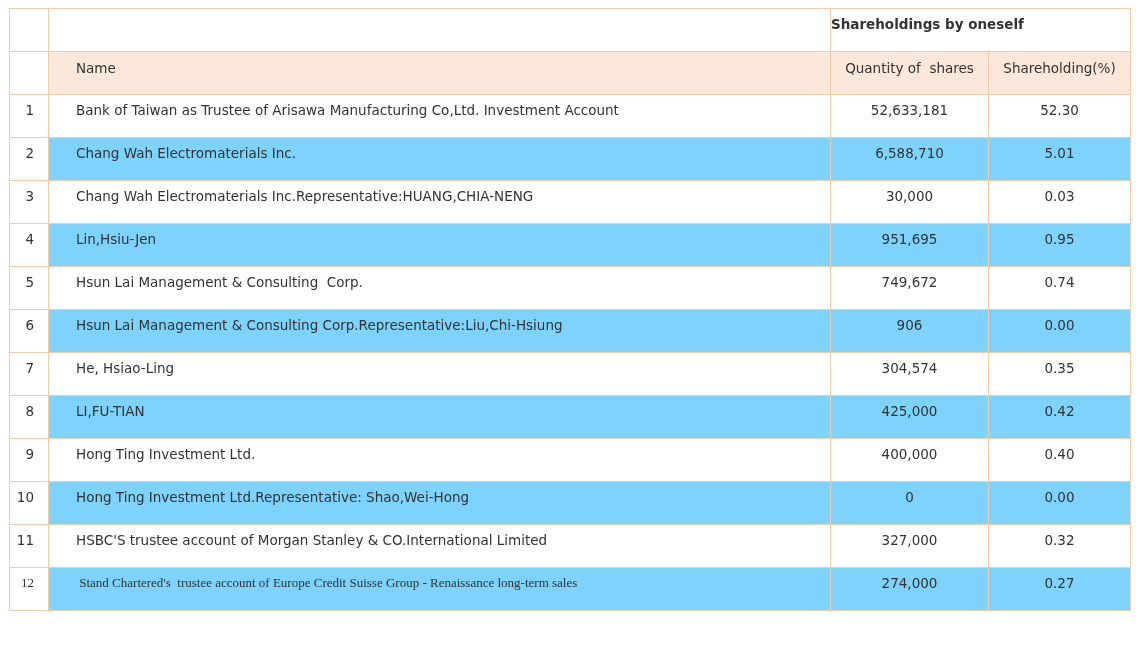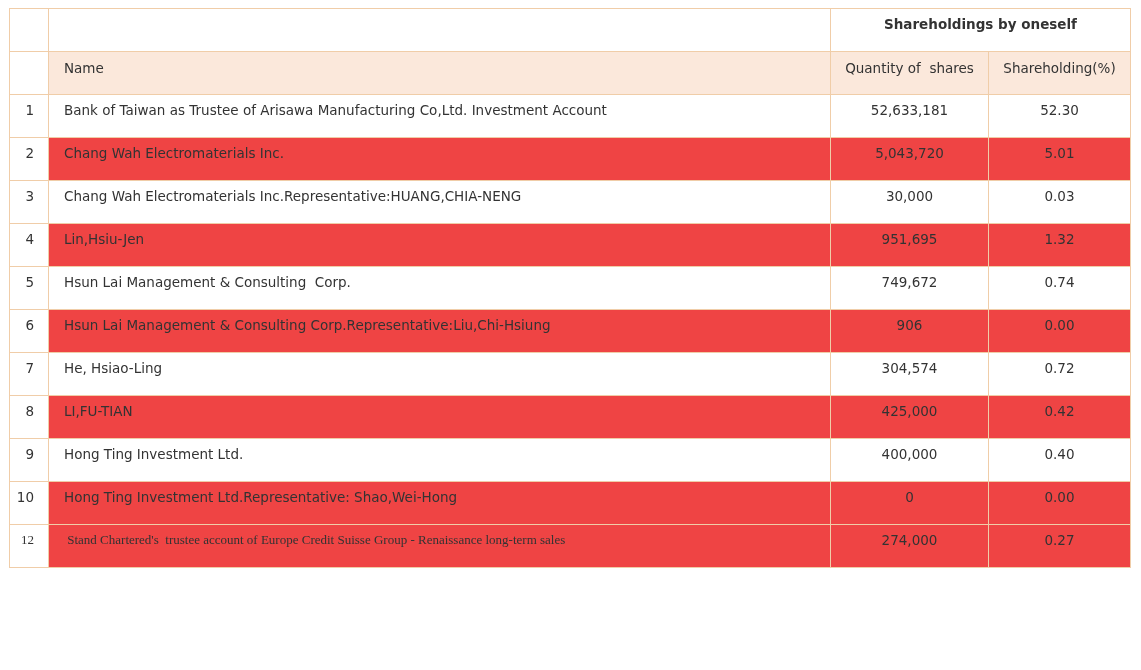--- a/index.html
+++ b/index.html
@@ -13,26 +13,26 @@
     border: 1px solid #f0cda8;
     font-size: 13.5px;
     padding: 0;
     height: 42px;
     vertical-align: top;
     line-height: 16px;
   }
   table.sh td .cell { padding-top: 7px; }
   td.idx { text-align: right; padding-right: 7px !important; background: #ffffff; }
   td.idx .cell { padding-right: 7px; }
-  td.name .cell { padding-left: 15px; }
+  td.name .cell { padding-left: 15px; margin-left: 12px; }
   td.qty, td.pct { text-align: center; }
-  tr.shade td.name, tr.shade td.qty, tr.shade td.pct { background: #ef4444; }
+  tr.shade td.name, tr.shade td.qty, tr.shade td.pct { background: #7dd3fc; }
   tr.hdr2 td.name, tr.hdr2 td.qty, tr.hdr2 td.pct { background: #fbe8db; }
   tr.hdr2 td .cell { padding-top: 8px; }
-  td.group { text-align: center; font-weight: bold; }
+  td.group { font-weight: bold; }
   td.group .cell { padding-top: 7px; }
   .narrow { font-family: Liberation Serif, serif; font-size: 13px; }
 </style>
 </head>
 <body>
 
 <table class="sh">
   <colgroup>
     <col style="width:39px">
     <col style="width:782px">
@@ -78,21 +78,21 @@
         </td>
       </tr>
       <tr class="shade">
         <td class="idx">
           <div class="cell">2</div>
         </td>
         <td class="name">
           <div class="cell" style="white-space:pre">Chang Wah Electromaterials Inc.</div>
         </td>
         <td class="qty">
-          <div class="cell">5,043,720</div>
+          <div class="cell">6,588,710</div>
         </td>
         <td class="pct">
           <div class="cell">5.01</div>
         </td>
       </tr>
       <tr>
         <td class="idx">
           <div class="cell">3</div>
         </td>
         <td class="name">
@@ -109,21 +109,21 @@
         <td class="idx">
           <div class="cell">4</div>
         </td>
         <td class="name">
           <div class="cell" style="white-space:pre">Lin,Hsiu-Jen</div>
         </td>
         <td class="qty">
           <div class="cell">951,695</div>
         </td>
         <td class="pct">
-          <div class="cell">1.32</div>
+          <div class="cell">0.95</div>
         </td>
       </tr>
       <tr>
         <td class="idx">
           <div class="cell">5</div>
         </td>
         <td class="name">
           <div class="cell" style="white-space:pre">Hsun Lai Management &amp; Consulting  Corp.</div>
         </td>
         <td class="qty">
@@ -151,21 +151,21 @@
         <td class="idx">
           <div class="cell">7</div>
         </td>
         <td class="name">
           <div class="cell" style="white-space:pre">He, Hsiao-Ling</div>
         </td>
         <td class="qty">
           <div class="cell">304,574</div>
         </td>
         <td class="pct">
-          <div class="cell">0.72</div>
+          <div class="cell">0.35</div>
         </td>
       </tr>
       <tr class="shade">
         <td class="idx">
           <div class="cell">8</div>
         </td>
         <td class="name">
           <div class="cell" style="white-space:pre">LI,FU-TIAN</div>
         </td>
         <td class="qty">
@@ -194,20 +194,34 @@
           <div class="cell">10</div>
         </td>
         <td class="name">
           <div class="cell" style="white-space:pre">Hong Ting Investment Ltd.Representative: Shao,Wei-Hong</div>
         </td>
         <td class="qty">
           <div class="cell">0</div>
         </td>
         <td class="pct">
           <div class="cell">0.00</div>
+        </td>
+      </tr>
+      <tr>
+        <td class="idx">
+          <div class="cell">11</div>
+        </td>
+        <td class="name">
+          <div class="cell" style="white-space:pre">HSBC'S trustee account of Morgan Stanley &amp; CO.International Limited</div>
+        </td>
+        <td class="qty">
+          <div class="cell">327,000</div>
+        </td>
+        <td class="pct">
+          <div class="cell">0.32</div>
         </td>
       </tr>
       <tr class="shade">
         <td class="idx">
           <div class="cell narrow">12</div>
         </td>
         <td class="name">
           <div class="cell narrow" style="white-space:pre"> Stand Chartered's  trustee account of Europe Credit Suisse Group - Renaissance long-term sales</div>
         </td>
         <td class="qty">

